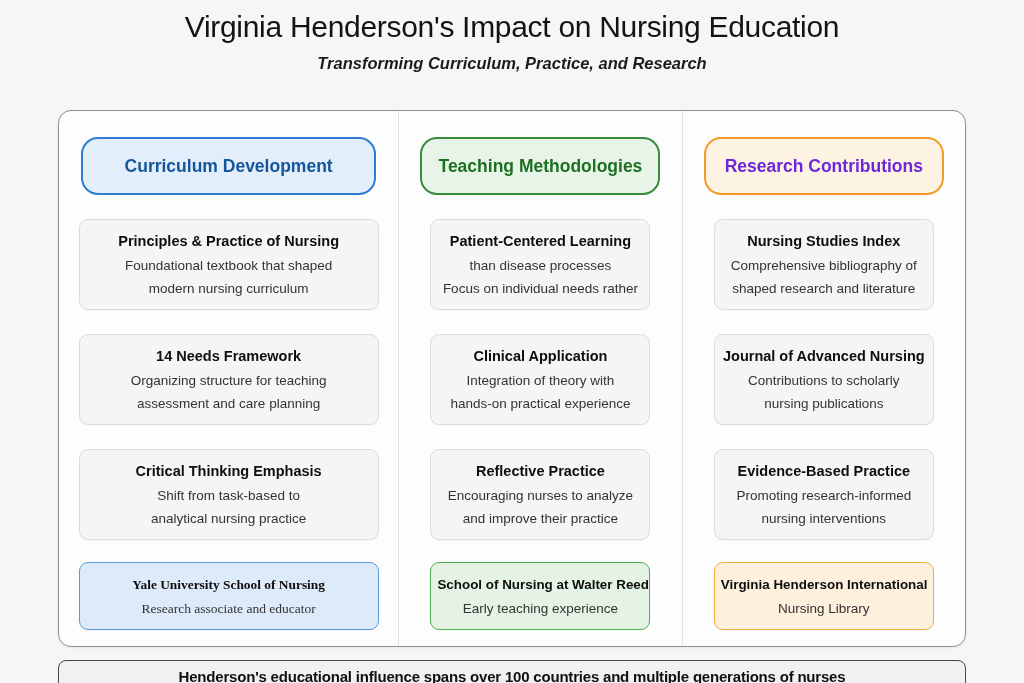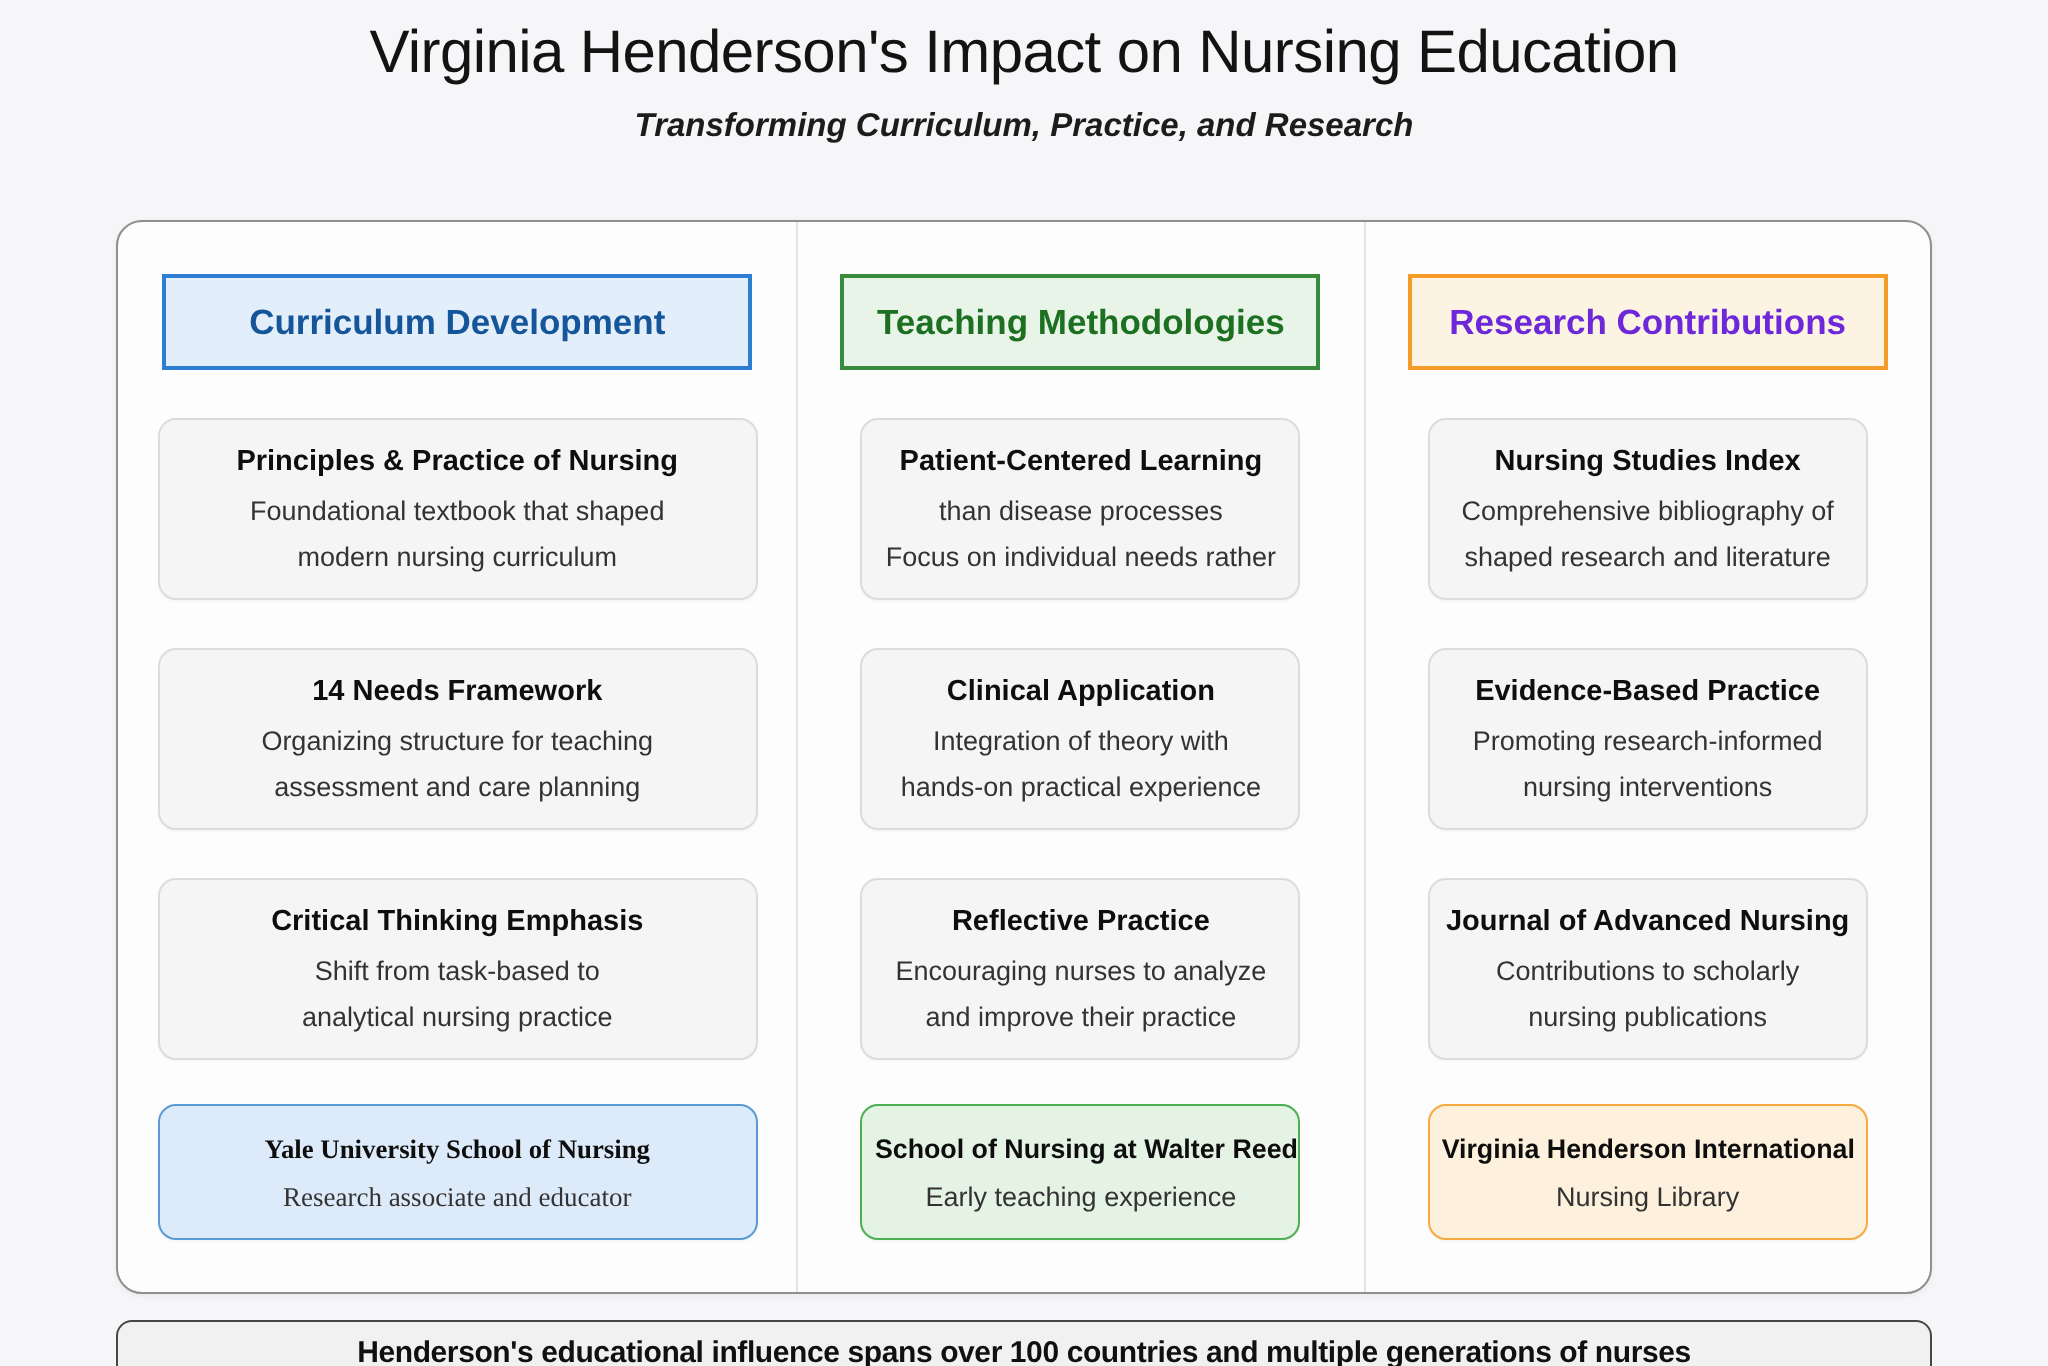--- a/index.html
+++ b/index.html
@@ -42,25 +42,25 @@
   .col {
     display: flex;
     flex-direction: column;
     align-items: center;
     padding-top: 26px;
   }
   .col-1 { width: 340px; }
   .col-2, .col-3 { width: 284px; border-left: 1px solid #e3e3e3; }
 
   .col-header {
-    height: 48px;
+    height: 58px;
     display: flex;
     align-items: center;
     justify-content: center;
-    border-radius: 0;
+    border-radius: 17px;
     font-weight: 700;
     font-size: 17.5px;
     white-space: nowrap;
   }
   .col-1 .col-header { width: 295px; }
   .col-2 .col-header, .col-3 .col-header { width: 240px; }
   .hdr-blue   { background: #e3eefb; border: 2.5px solid #2d7dd2; color: #15559a; }
   .hdr-green  { background: #e8f4e8; border: 2.5px solid #388a3c; color: #1d7022; }
   .hdr-orange { background: #fdf3e3; border: 2.5px solid #f79b28; color: #6d28d9; }
 
@@ -180,31 +180,31 @@
     <div class="col col-3">
       <div class="col-header hdr-orange">Research Contributions</div>
 
       <div class="card">
         <div class="card-title">Nursing Studies Index</div>
         <div class="card-line">Comprehensive bibliography of</div>
         <div class="card-line">shaped research and literature</div>
       </div>
 
       <div class="card">
+        <div class="card-title">Journal of Advanced Nursing</div>
+        <div class="card-line">Contributions to scholarly</div>
+        <div class="card-line">nursing publications</div>
+      </div>
+
+      <div class="card">
         <div class="card-title">Evidence-Based Practice</div>
         <div class="card-line">Promoting research-informed</div>
         <div class="card-line">nursing interventions</div>
       </div>
 
-      <div class="card">
-        <div class="card-title">Journal of Advanced Nursing</div>
-        <div class="card-line">Contributions to scholarly</div>
-        <div class="card-line">nursing publications</div>
-      </div>
-
       <div class="card highlight hl-orange">
         <div class="card-title">Virginia Henderson International</div>
         <div class="card-line">Nursing Library</div>
       </div>
     </div>
 
   </div>
 
   <div class="footer-banner">
     <span class="footer-text">Henderson's educational influence spans over 100 countries and multiple generations of nurses</span>

